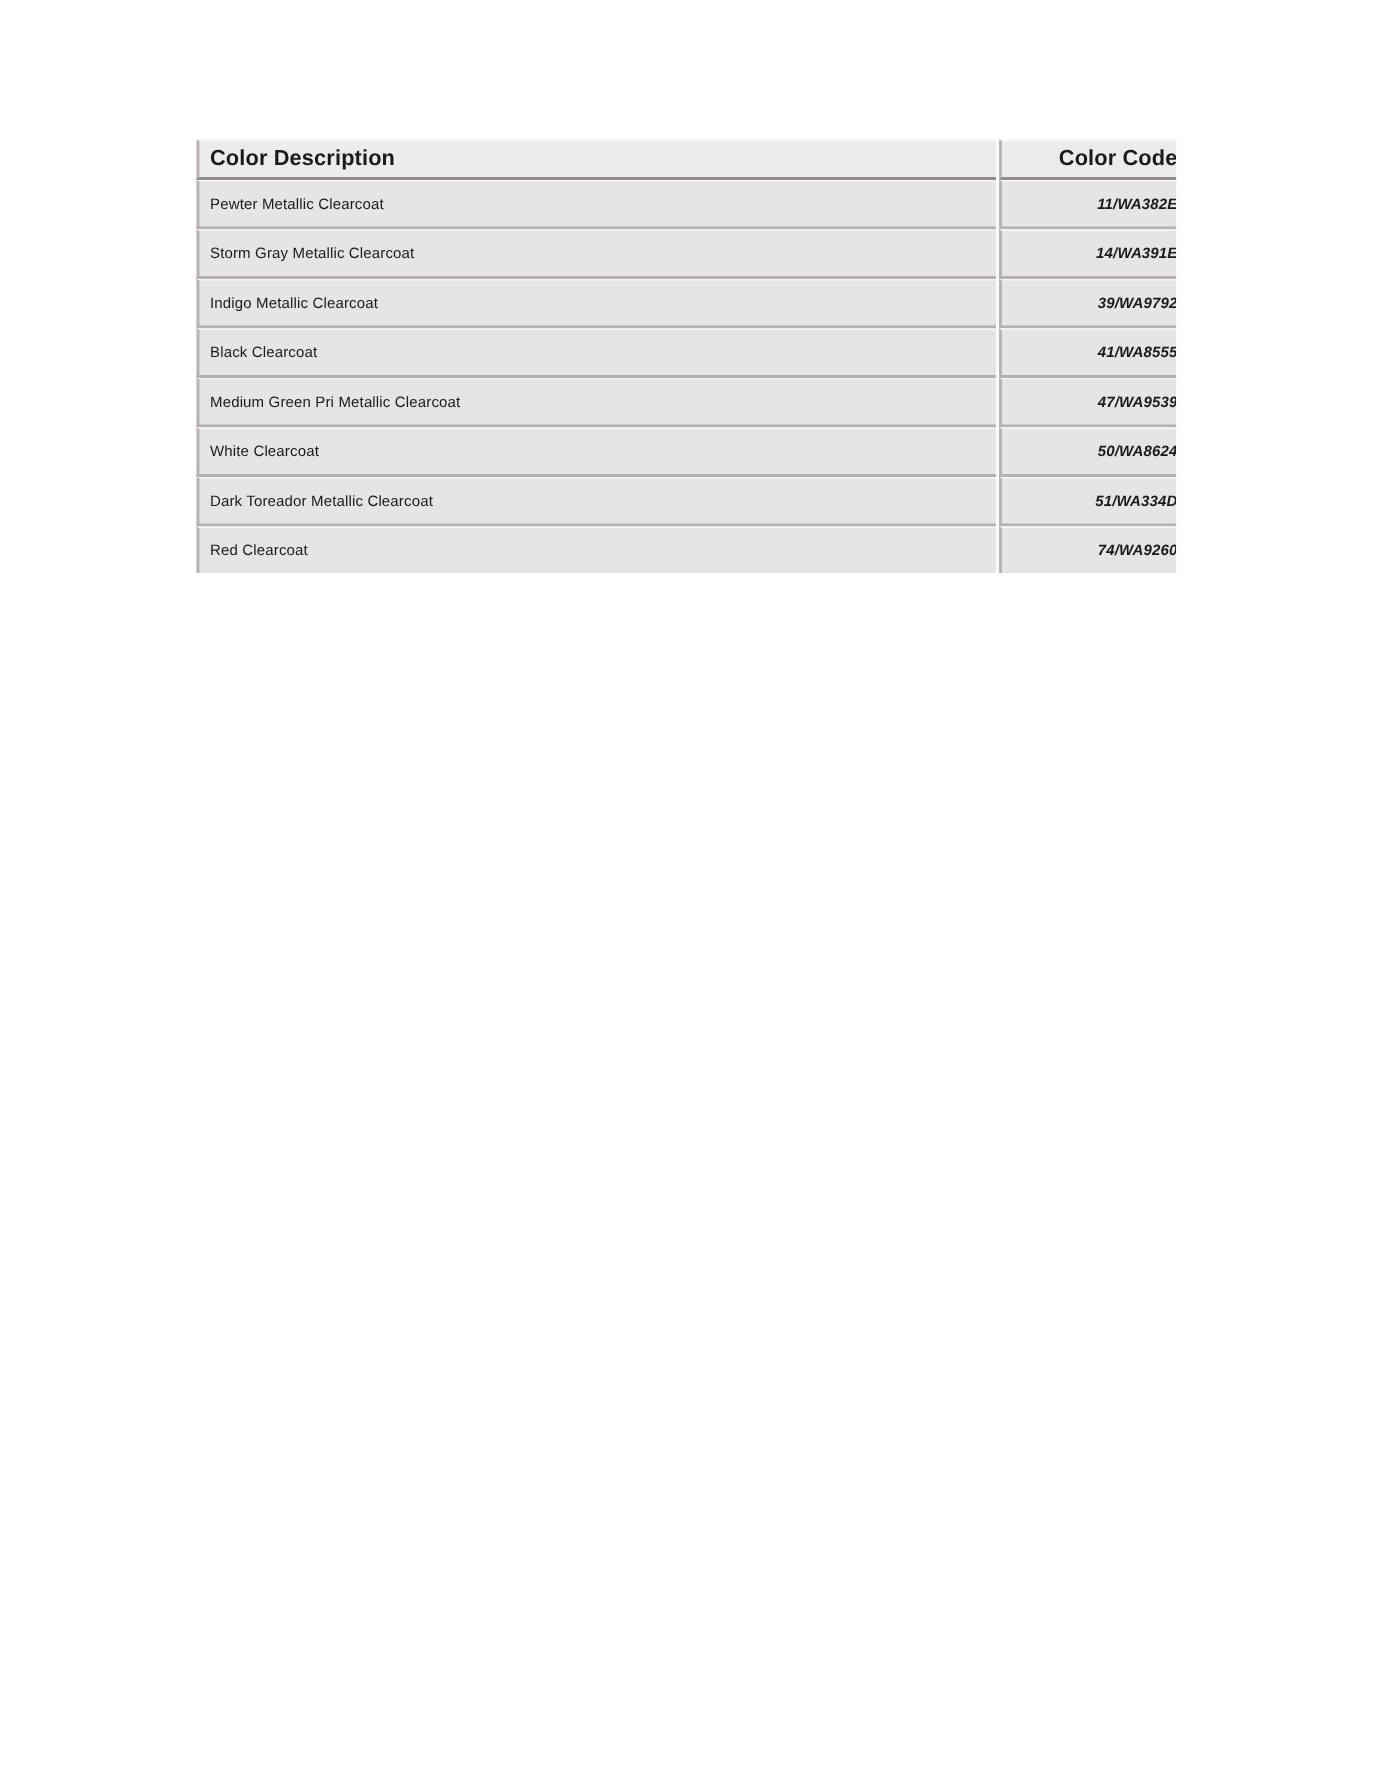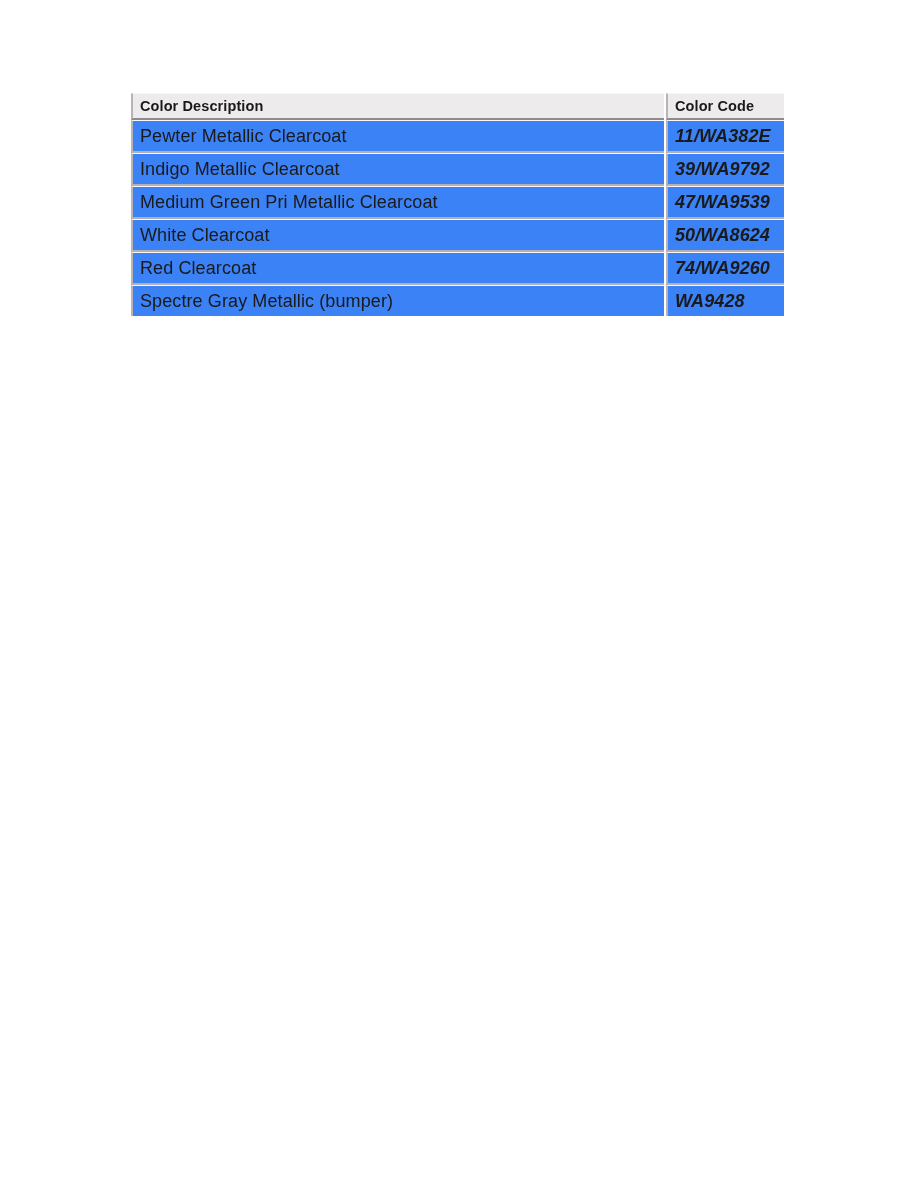--- a/index.html
+++ b/index.html
@@ -38,37 +38,38 @@
 
   .color-table col.c-desc { width: 535px; }
   .color-table col.c-code { width: 119px; }
 
   .color-table td,
   .color-table th {
     height: 30px;
     padding: 0 0 0 7px;
     vertical-align: middle;
     text-align: left;
-    background: #3b82f6;
+    background: #e5e5e5;
     border-left: 2px solid #b8b3b6;
     border-bottom: 2px solid #b5b0b3;
     border-top: 1px solid #f7f5f6;
     border-right: 0;
-    font-size: 18px;
+    font-size: 10px;
     line-height: 15px;
     color: #1a1a1a;
     letter-spacing: 0.1px;
     white-space: nowrap;
     overflow: hidden;
   }
 
   
   .color-table .col-code {
     border-left: 2px solid #b8b3b6;
     box-shadow: -2px 0 0 0 #ffffff;
+    text-align: right;
   }
 
   
   .color-table thead th {
     font-weight: bold;
     background: #eeebed;
     border-bottom: 2px solid #8e8a8d;
     height: 24px;
     font-size: 14.5px;
   }
@@ -109,37 +110,45 @@
         <th class="col-desc">Color Description</th>
         <th class="col-code">Color Code</th>
       </tr>
     </thead>
     <tbody id="table-body">
         <tr>
           <td class="col-desc">Pewter Metallic Clearcoat</td>
           <td class="col-code">11/WA382E</td>
         </tr>
         <tr>
+          <td class="col-desc">Storm Gray Metallic Clearcoat</td>
+          <td class="col-code">14/WA391E</td>
+        </tr>
+        <tr>
           <td class="col-desc">Indigo Metallic Clearcoat</td>
           <td class="col-code">39/WA9792</td>
+        </tr>
+        <tr>
+          <td class="col-desc">Black Clearcoat</td>
+          <td class="col-code">41/WA8555</td>
         </tr>
         <tr>
           <td class="col-desc">Medium Green Pri Metallic Clearcoat</td>
           <td class="col-code">47/WA9539</td>
         </tr>
         <tr>
           <td class="col-desc">White Clearcoat</td>
           <td class="col-code">50/WA8624</td>
         </tr>
         <tr>
+          <td class="col-desc">Dark Toreador Metallic Clearcoat</td>
+          <td class="col-code">51/WA334D</td>
+        </tr>
+        <tr>
           <td class="col-desc">Red Clearcoat</td>
           <td class="col-code">74/WA9260</td>
-        </tr>
-        <tr>
-          <td class="col-desc">Spectre Gray Metallic (bumper)</td>
-          <td class="col-code">WA9428</td>
         </tr>
       </tbody>
   </table>
 
   <div class="table-right-trim"></div>
 
 </div>
 
 </body></html>

